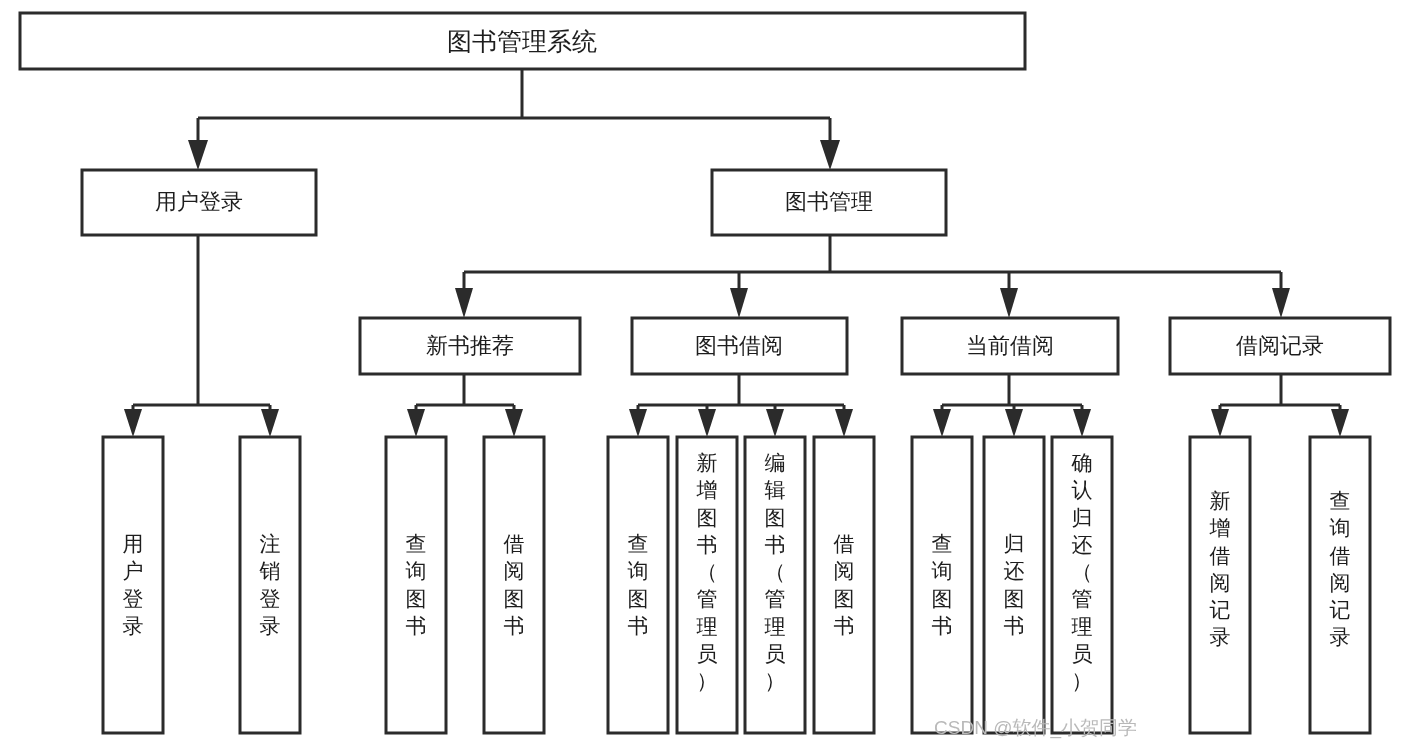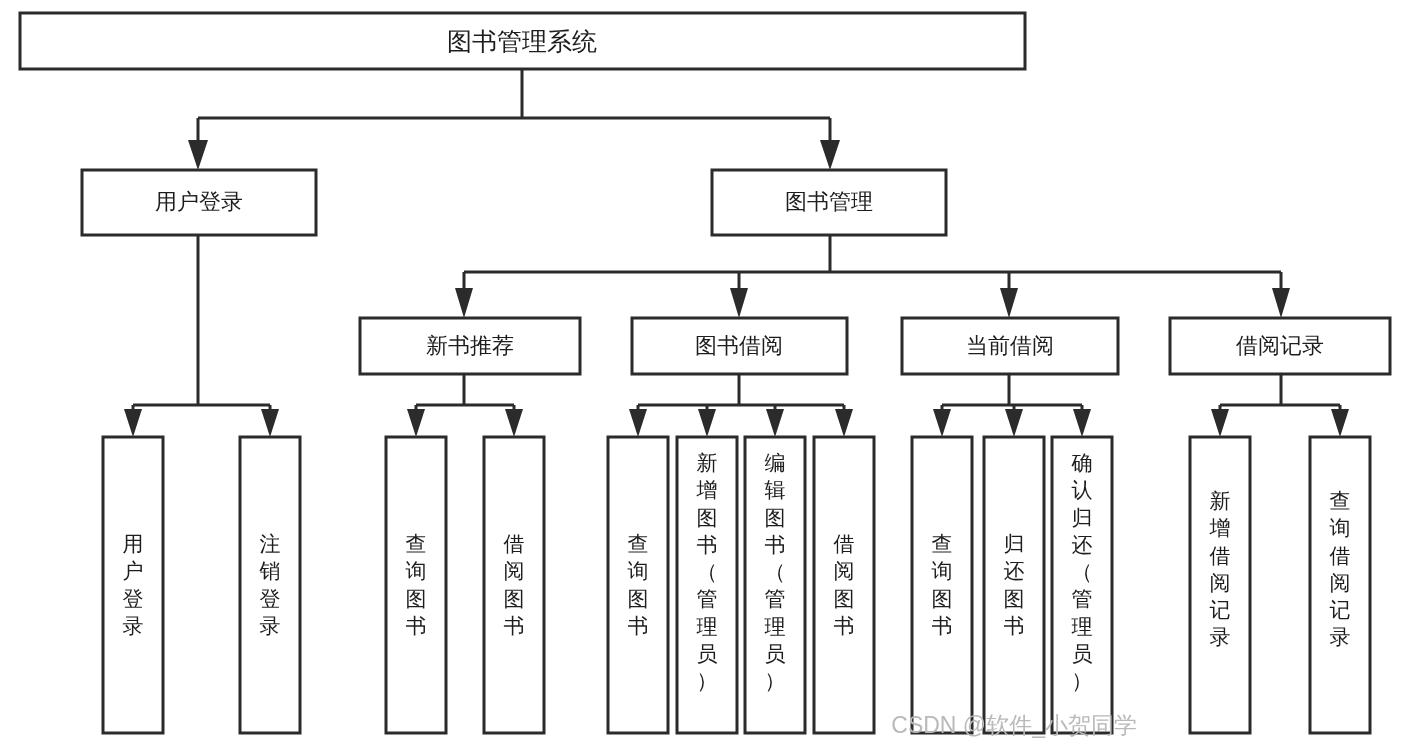--- a/index.html
+++ b/index.html
@@ -60,21 +60,21 @@
     stroke-width: 3;
     fill: none;
     stroke-linecap: butt;
   }
   .arrow-head { fill: #2b2b2b; stroke: none; }
   #watermark {
     position: absolute;
     right: 14px;
     bottom: 6px;
     font-family: "Liberation Sans", "DejaVu Sans", sans-serif;
-    font-size: 23px;
+    font-size: 19px;
     color: #b9b9b9;
     white-space: nowrap;
     pointer-events: none;
   }
 </style>
 </head>
 <body>
 
 <div id="diagram-root">
   <svg class="flow" viewBox="0 0 1405 747" xmlns="http://www.w3.org/2000/svg">

